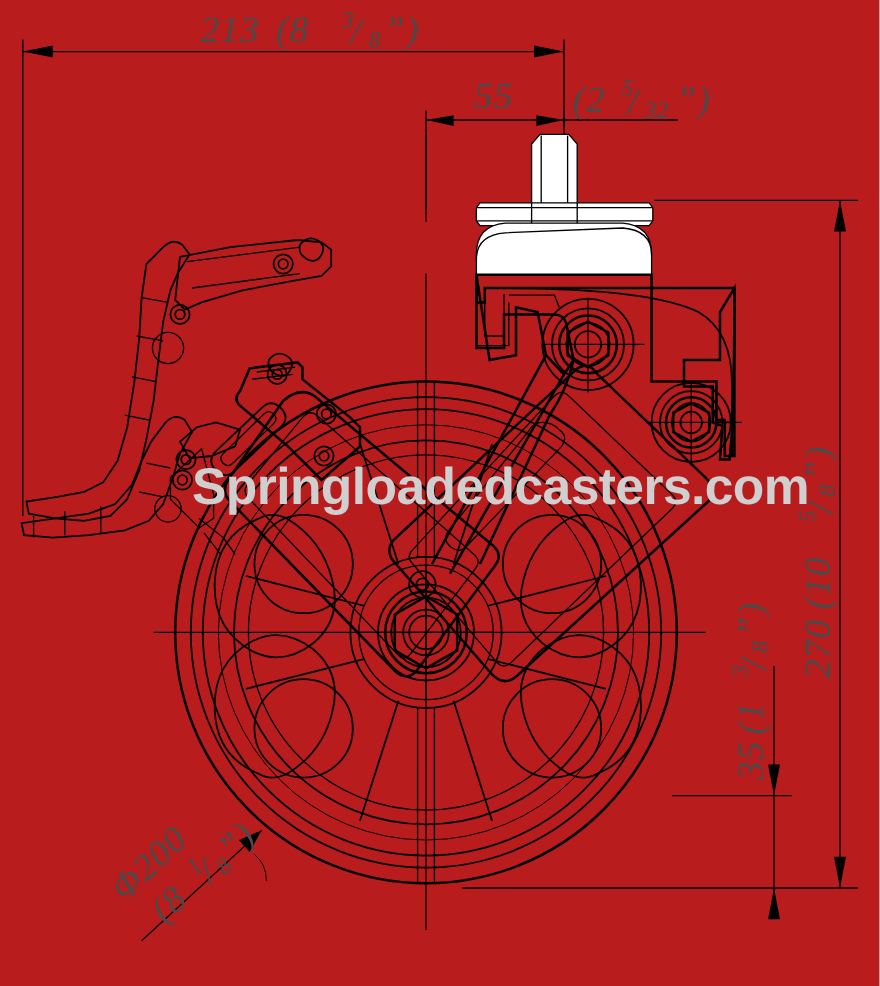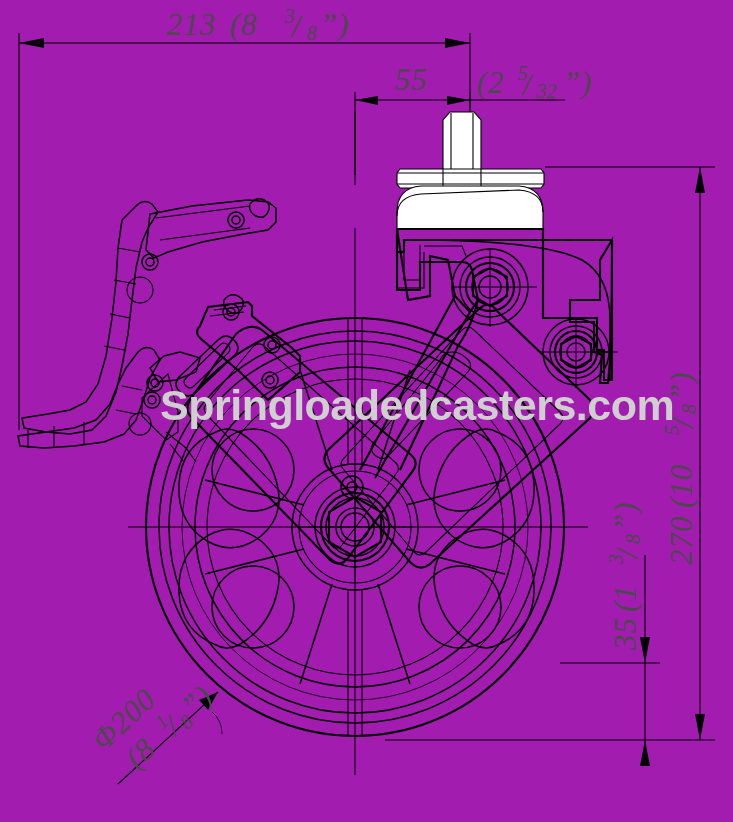--- a/index.html
+++ b/index.html
@@ -10,21 +10,21 @@
   body {
     width: 733px;
     height: 822px;
     overflow: hidden;
     font-family: "Liberation Sans", sans-serif;
   }
   #drawing-root {
     position: relative;
     width: 733px;
     height: 822px;
-    background: #a21caf;
+    background: #b91c1c;
   }
   svg.sheet {
     position: absolute;
     top: 0;
     left: 0;
     width: 733px;
     height: 822px;
     display: block;
   }
   .thin  { fill: none; stroke: #000; stroke-width: 1.1; }

